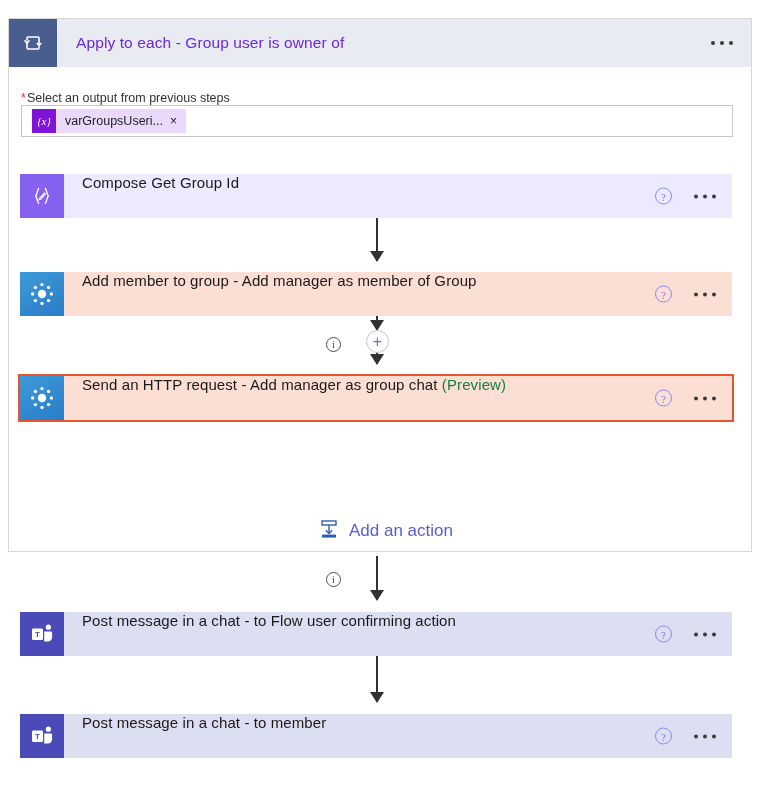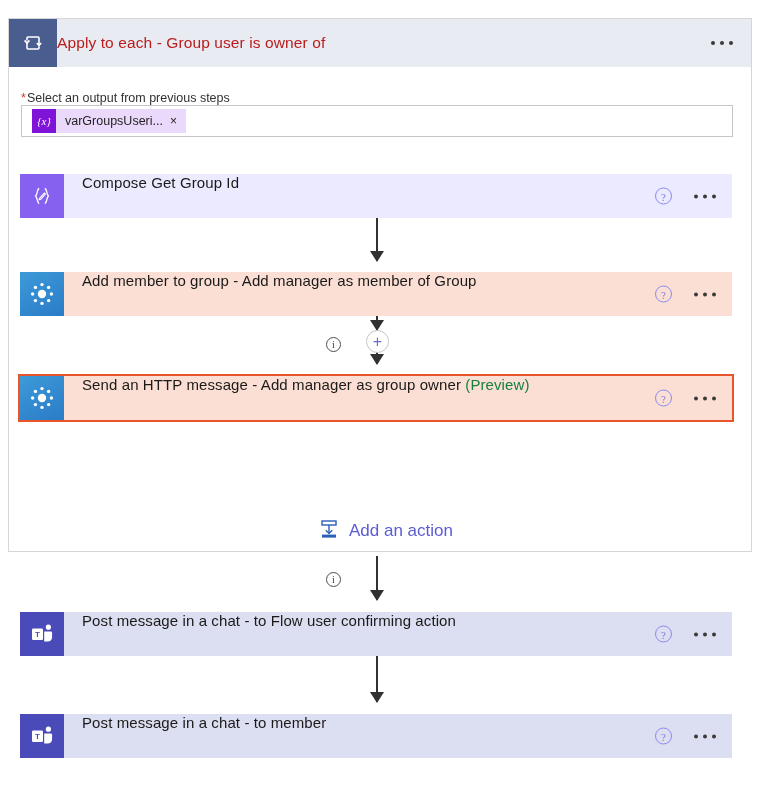--- a/index.html
+++ b/index.html
@@ -39,21 +39,22 @@
     width: 48px;
     height: 48px;
     background: #4a5d8f;
     display: flex;
     align-items: center;
     justify-content: center;
     flex: none;
   }
   .loop-title {
     font-size: 15.5px;
-    color: #b91c1c;
+    color: #6d28d9;
+    margin-left: 19px;
     letter-spacing: .1px;
   }
   .header-ellipsis {
     position: absolute;
     right: 18px;
     top: 50%;
     transform: translateY(-50%);
     display: flex;
     gap: 5px;
   }
@@ -377,21 +378,21 @@
       <circle cx="20.6" cy="7.4" r="1.7" fill="#ffffff"></circle>
       <circle cx="23.4" cy="14" r="1.7" fill="#ffffff"></circle>
       <circle cx="20.6" cy="20.6" r="1.7" fill="#ffffff"></circle>
       <circle cx="14" cy="23.4" r="1.7" fill="#ffffff"></circle>
       <circle cx="7.4" cy="20.6" r="1.7" fill="#ffffff"></circle>
       <circle cx="4.6" cy="14" r="1.7" fill="#ffffff"></circle>
       <circle cx="7.4" cy="7.4" r="1.7" fill="#ffffff"></circle>
     </svg>
   </div>
   <div class="card-title">
-    <span>Send an HTTP message - Add manager as group owner</span>
+    <span>Send an HTTP request - Add manager as group chat</span>
     <span class="card-preview">(Preview)</span>
   </div>
   <div class="card-right">
     <span class="help-icon">?</span>
     <span class="ellipsis">
       <i></i>
       <i></i>
       <i></i>
     </span>
   </div>

